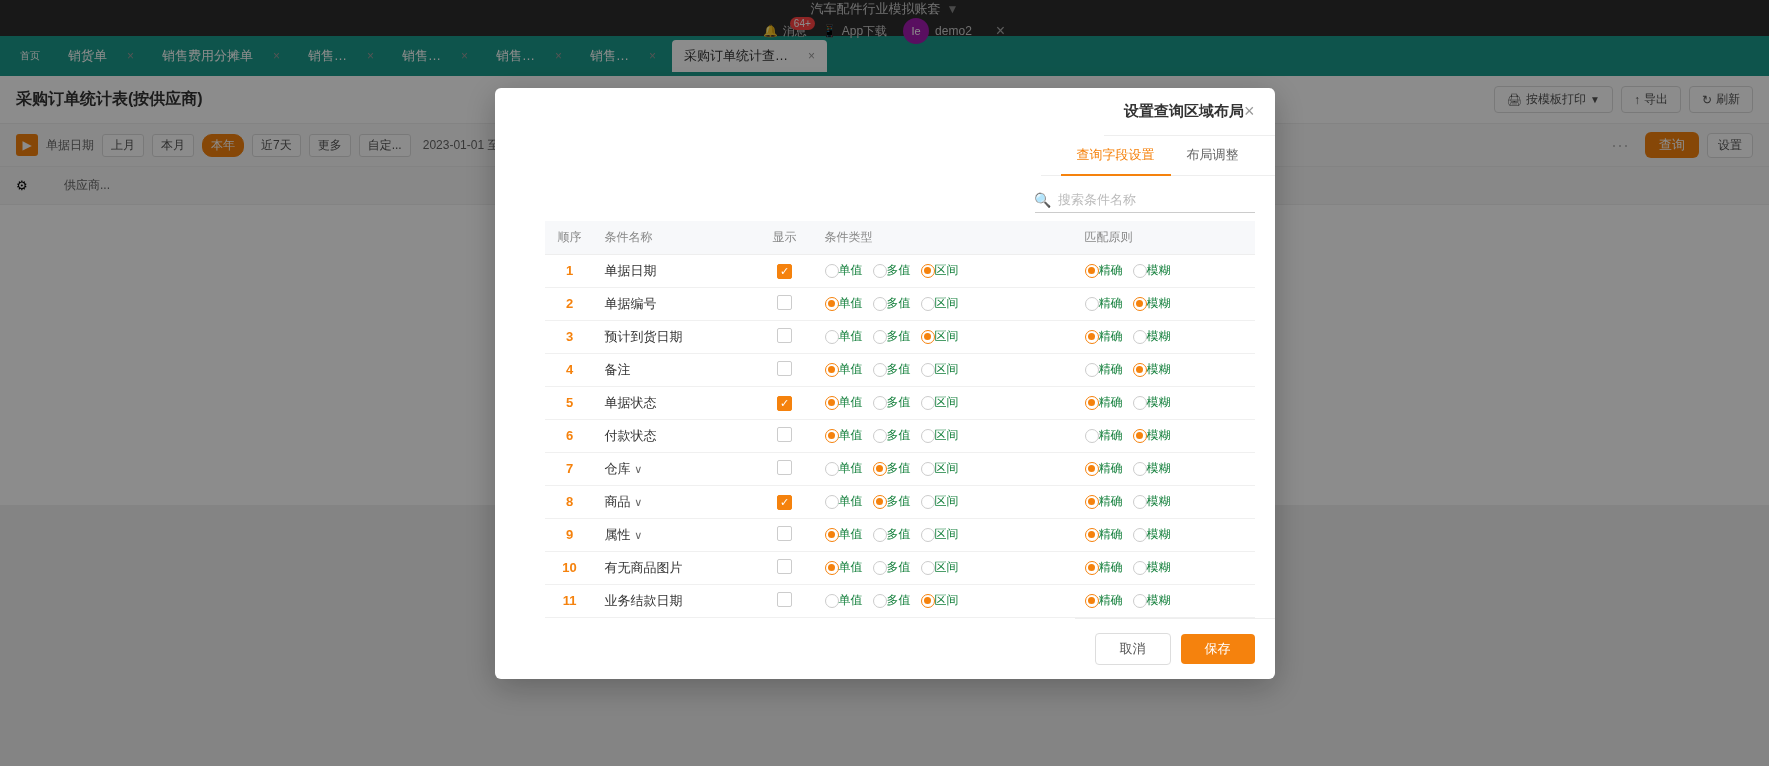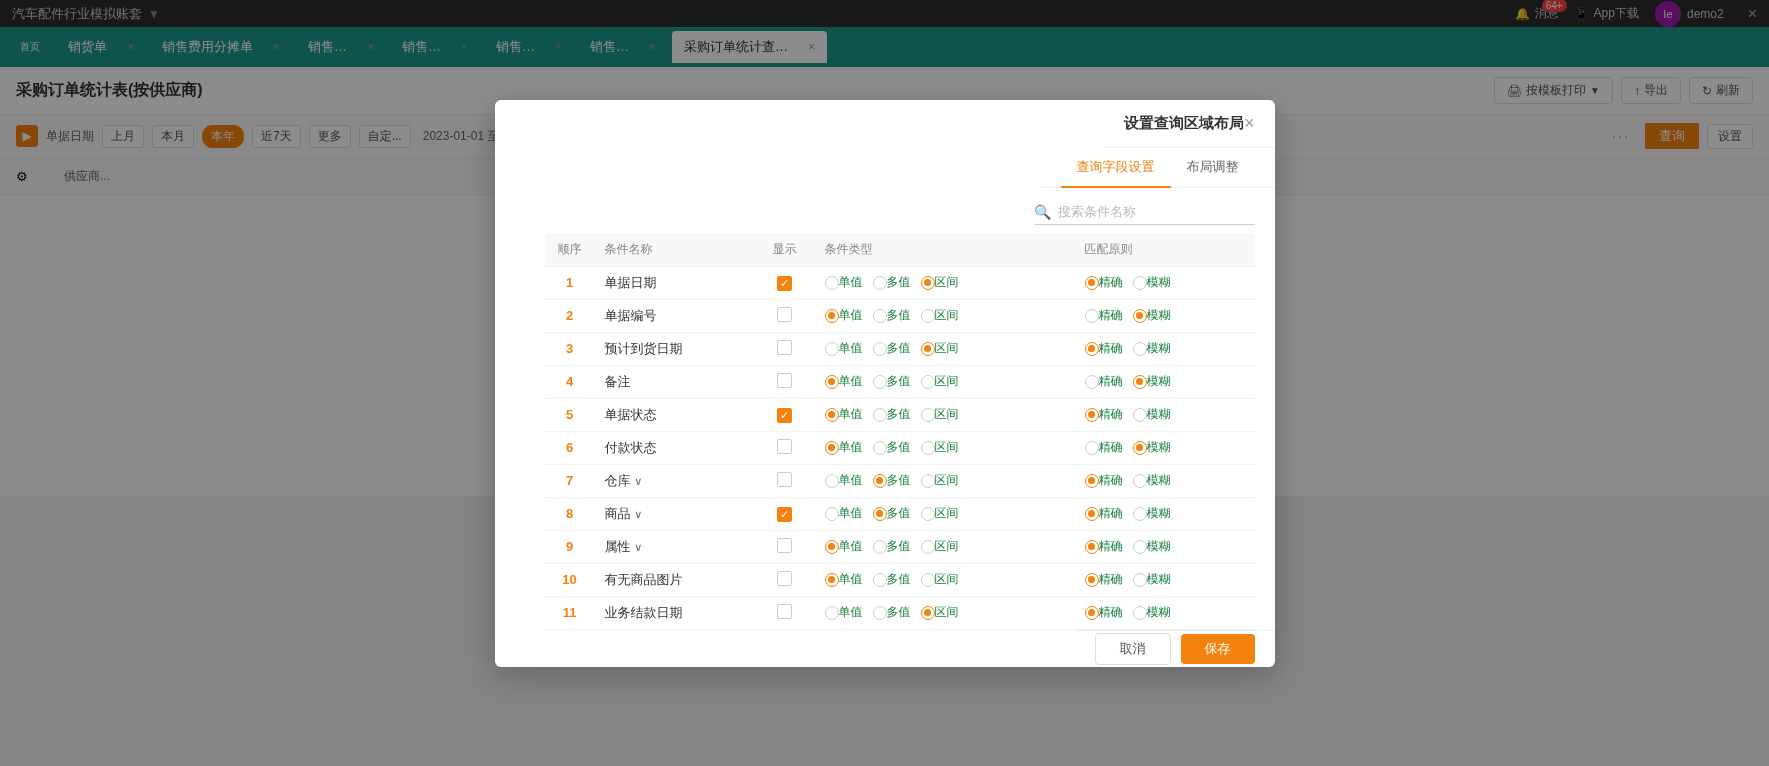--- a/index.html
+++ b/index.html
@@ -1,26 +1,27 @@
 <!DOCTYPE html>
 <html><head>
   <meta charset="utf-8">
   <style>
     * { box-sizing: border-box; margin: 0; padding: 0; }
     body { font-family: 'Microsoft YaHei', Arial, sans-serif; font-size: 13px; background: #f0f0f0; overflow: hidden; }
 
     
     .top-bar {
       background: #2d2d2d;
-      height: 27px;
+      height: 36px;
       display: flex;
       align-items: center;
       justify-content: space-between;
       padding: 0 12px;
       color: #ccc;
+      flex-direction: column;
     }
     .top-bar-left { font-size: 13px; color: #ccc; display: flex; align-items: center; gap: 6px; }
     .top-bar-right { display: flex; align-items: center; gap: 16px; font-size: 12px; color: #ccc; }
     .notification-btn { position: relative; cursor: pointer; display: flex; align-items: center; gap: 4px; }
     .badge { background: #ff4444; color: white; font-size: 10px; border-radius: 8px; padding: 1px 4px; position: absolute; top: -6px; right: -8px; }
     .app-download { cursor: pointer; display: flex; align-items: center; gap: 4px; }
     .user-avatar { width: 26px; height: 26px; border-radius: 50%; background: #a21caf; display: flex; align-items: center; justify-content: center; color: white; font-size: 11px; }
     .close-top { cursor: pointer; color: #aaa; font-size: 16px; margin-left: 8px; }
 
     
@@ -52,21 +53,21 @@
       background: white;
       padding: 10px 16px;
       display: flex;
       align-items: center;
       justify-content: space-between;
       border-bottom: 1px solid #eee;
     }
     .page-title { font-size: 16px; font-weight: bold; color: #333; }
     .header-actions { display: flex; align-items: center; gap: 8px; }
     .btn-outline { border: 1px solid #ddd; background: white; padding: 4px 12px; border-radius: 4px; cursor: pointer; font-size: 12px; color: #555; display: flex; align-items: center; gap: 4px; }
-    .btn-orange { background: #f5820d; color: white; border: none; padding: 4px 14px; border-radius: 0; cursor: pointer; font-size: 13px; }
+    .btn-orange { background: #f5820d; color: white; border: none; padding: 4px 14px; border-radius: 6px; cursor: pointer; font-size: 13px; }
 
     
     .filter-bar {
       background: #fafafa;
       padding: 8px 16px;
       display: flex;
       align-items: center;
       gap: 8px;
       border-bottom: 1px solid #eee;
     }
@@ -237,21 +238,21 @@
       border-radius: 50%;
       background: #f5820d;
       display: block;
     }
 
     
     .match-group { display: flex; align-items: center; gap: 10px; }
 
     
     .modal-footer {
-      padding: 2px 20px;
+      padding: 14px 20px;
       display: flex;
       align-items: center;
       justify-content: flex-end;
       gap: 10px;
       border-top: 1px solid #eee;
       margin-top: auto;
     }
     .btn-cancel {
       border: 1px solid #ddd;
       background: white;

